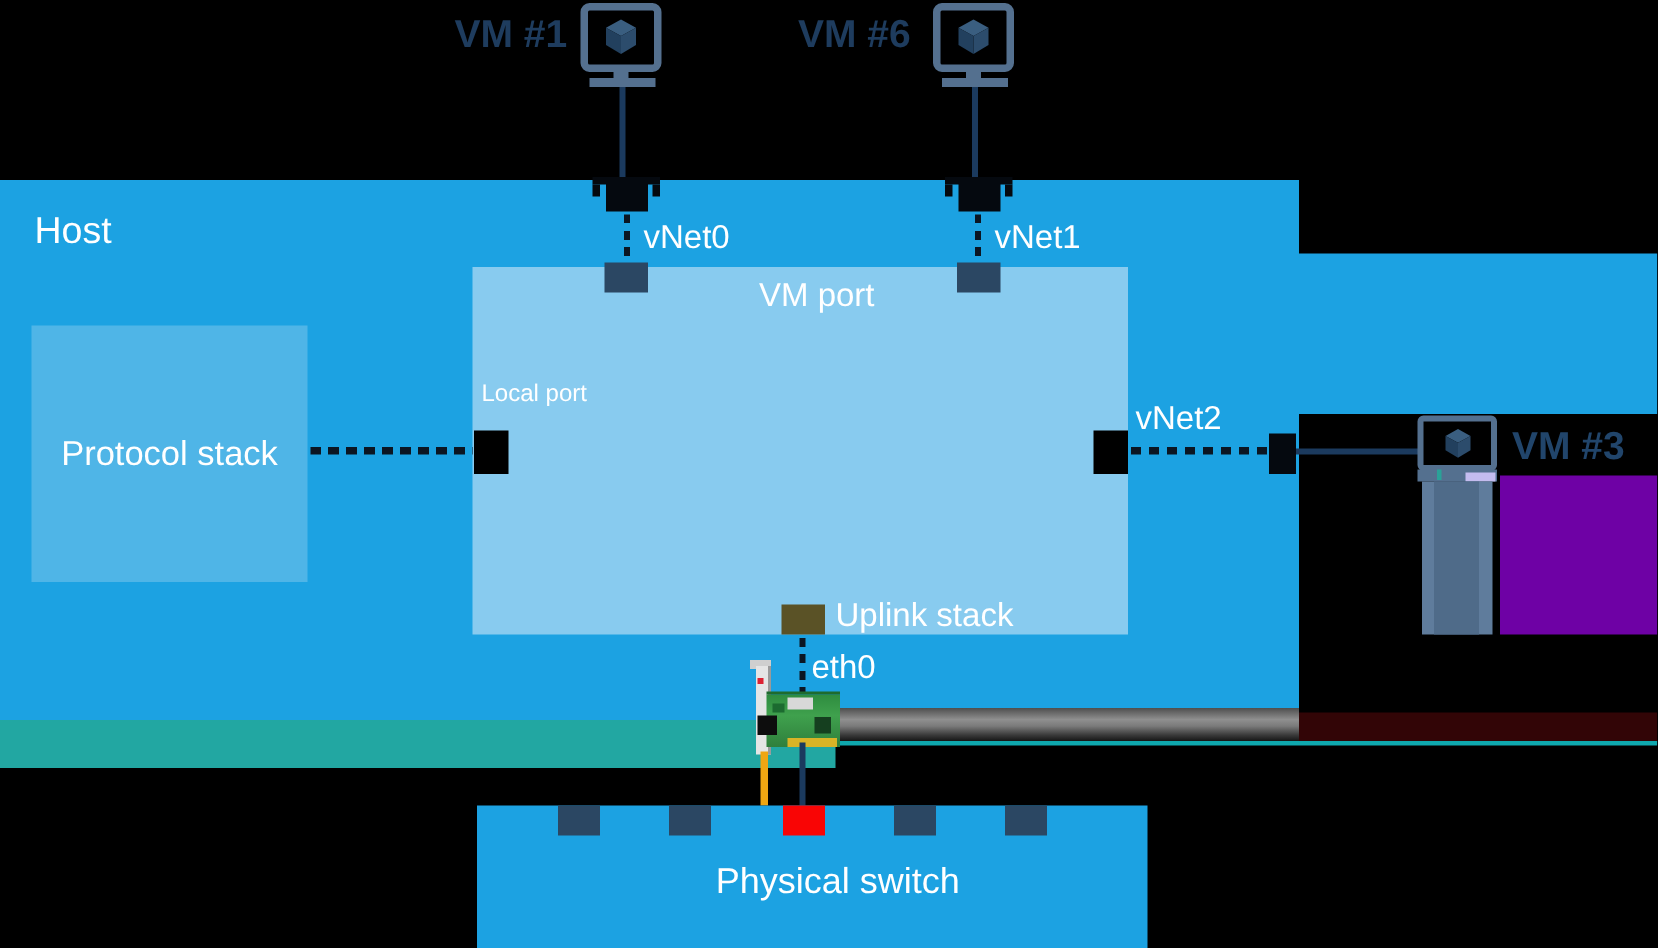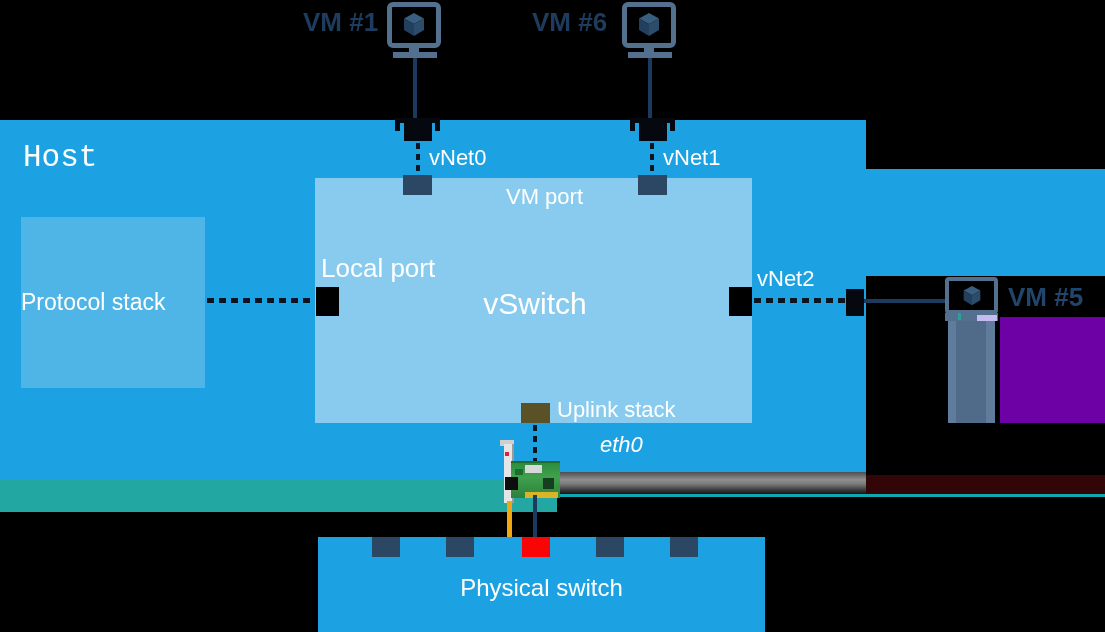--- a/index.html
+++ b/index.html
@@ -35,31 +35,30 @@
 <div id="canvas">
 
   <div class="abs host" style="left:0;top:120px;width:866px;height:360px;"></div>
   <div class="abs host" style="left:866px;top:169px;width:239px;height:107px;"></div>
   <div class="abs tealband" style="left:0;top:480px;width:557px;height:32px;"></div>
   <div class="abs grayband" style="left:557px;top:472px;width:309px;height:22px;"></div>
   <div class="abs tealline" style="left:557px;top:494px;width:548px;height:3px;"></div>
   <div class="abs maroon" style="left:866px;top:475px;width:239px;height:19px;"></div>
   <div class="abs purple" style="left:1000px;top:317px;width:105px;height:106px;"></div>
 
-  <div class="lbl" style="left:23px;top:140px;font-size:31px;font-family:Liberation Mono, monospace;">Host</div>
+  <div class="lbl" style="left:23px;top:140px;font-size:25px;">Host</div>
 
   <div class="abs proto" style="left:21px;top:217px;width:184px;height:171px;"></div>
-  <div class="lbl" style="left:21px;top:289px;width:184px;font-size:23px;">Protocol stack</div>
+  <div class="lbl" style="left:21px;top:289px;width:184px;text-align:center;font-size:23px;">Protocol stack</div>
 
   <div class="abs vswitch" style="left:315px;top:178px;width:437px;height:245px;"></div>
-  <div class="lbl" style="left:410px;top:287px;width:250px;text-align:center;font-size:30px;">vSwitch</div>
   <div class="lbl" style="left:506px;top:184px;font-size:22px;">VM port</div>
-  <div class="lbl" style="left:321px;top:254px;font-size:26px;">Local port</div>
+  <div class="lbl" style="left:321px;top:254px;font-size:16px;">Local port</div>
   <div class="lbl" style="left:557px;top:397px;font-size:22px;">Uplink stack</div>
-  <div class="lbl" style="left:600px;top:432px;font-size:22px;font-style:italic;">eth0</div>
+  <div class="lbl" style="left:541px;top:432px;font-size:22px;">eth0</div>
 
   <div class="abs navyport" style="left:403px;top:175px;width:29px;height:20px;"></div>
   <div class="abs navyport" style="left:638px;top:175px;width:29px;height:20px;"></div>
   <div class="abs blackport" style="left:316px;top:287px;width:23px;height:29px;"></div>
   <div class="abs blackport" style="left:729px;top:287px;width:23px;height:29px;"></div>
   <div class="abs olive" style="left:521px;top:403px;width:29px;height:20px;"></div>
 
   <div class="lbl" style="left:429px;top:145px;font-size:22px;">vNet0</div>
   <div class="lbl" style="left:663px;top:145px;font-size:22px;">vNet1</div>
   <div class="lbl" style="left:757px;top:266px;font-size:22px;">vNet2</div>
@@ -109,21 +108,21 @@
         <polygon points="12,1 22,6.5 12,12 2,6.5" fill="#3A5E80"></polygon>
         <polygon points="22,6.5 22,18 12,24 12,12" fill="#2C4C6C"></polygon>
         <polygon points="2,6.5 12,12 12,24 2,18" fill="#22405E"></polygon>
       </svg>
   </div>
   <div class="abs slate" style="left:945px;top:313px;width:53px;height:8px;"></div>
   <div class="abs" style="left:958px;top:313px;width:3px;height:7px;background:#2AA198;"></div>
   <div class="abs" style="left:977px;top:315px;width:20px;height:6px;background:var(--lavender,#C4BCEF);"></div>
   <div class="abs" style="left:948px;top:321px;width:47px;height:102px;background:var(--stand-slate,#5F7C9C);"></div>
   <div class="abs" style="left:956px;top:321px;width:30px;height:102px;background:var(--stand-inner,#4F6B89);"></div>
-  <div class="navy-lbl" style="left:1008px;top:283px;font-size:26px;color:#21456B;">VM #5</div>
+  <div class="navy-lbl" style="left:1008px;top:283px;font-size:26px;color:#21456B;">VM #3</div>
 
   <div class="abs" style="left:498px;top:438px;width:66px;height:66px;">
     <div class="abs" style="left:2px;top:2px;width:14px;height:6px;background:#CFCFCF;"></div>
     <div class="abs" style="left:6px;top:6px;width:8px;height:59px;background:#E5E5E5;border-right:2px solid #9a9a9a;"></div>
     <div class="abs" style="left:13px;top:23px;width:49px;height:35px;background:linear-gradient(180deg,#2E8C3F,#3FA14D 40%,#2F7F3C);border-top:2px solid #1E6B2E;"></div>
     <div class="abs" style="left:27px;top:27px;width:17px;height:8px;background:#D8D8D8;"></div>
     <div class="abs" style="left:45px;top:40px;width:11px;height:11px;background:#153F1F;"></div>
     <div class="abs" style="left:17px;top:31px;width:8px;height:6px;background:#1C6B30;"></div>
     <div class="abs" style="left:7px;top:39px;width:13px;height:13px;background:#0d0d0d;"></div>
     <div class="abs" style="left:7px;top:14px;width:4px;height:4px;background:#D23;"></div>
@@ -131,15 +130,15 @@
   </div>
   <div class="abs" style="left:507px;top:501px;width:5px;height:36px;background:var(--cable-yellow,#EFA612);"></div>
   <div class="abs linknavy" style="left:533px;top:495px;width:4px;height:42px;"></div>
 
   <div class="abs host" style="left:318px;top:537px;width:447px;height:95px;"></div>
   <div class="abs navyport" style="left:372px;top:537px;width:28px;height:20px;"></div>
   <div class="abs navyport" style="left:446px;top:537px;width:28px;height:20px;"></div>
   <div class="abs redport" style="left:522px;top:537px;width:28px;height:20px;"></div>
   <div class="abs navyport" style="left:596px;top:537px;width:28px;height:20px;"></div>
   <div class="abs navyport" style="left:670px;top:537px;width:28px;height:20px;"></div>
-  <div class="lbl" style="left:318px;top:574px;width:447px;text-align:center;font-size:24px;">Physical switch</div>
+  <div class="lbl" style="left:318px;top:574px;width:447px;text-align:center;font-size:24px;padding-left:17px;">Physical switch</div>
 
 </div>
 
 </body></html>

